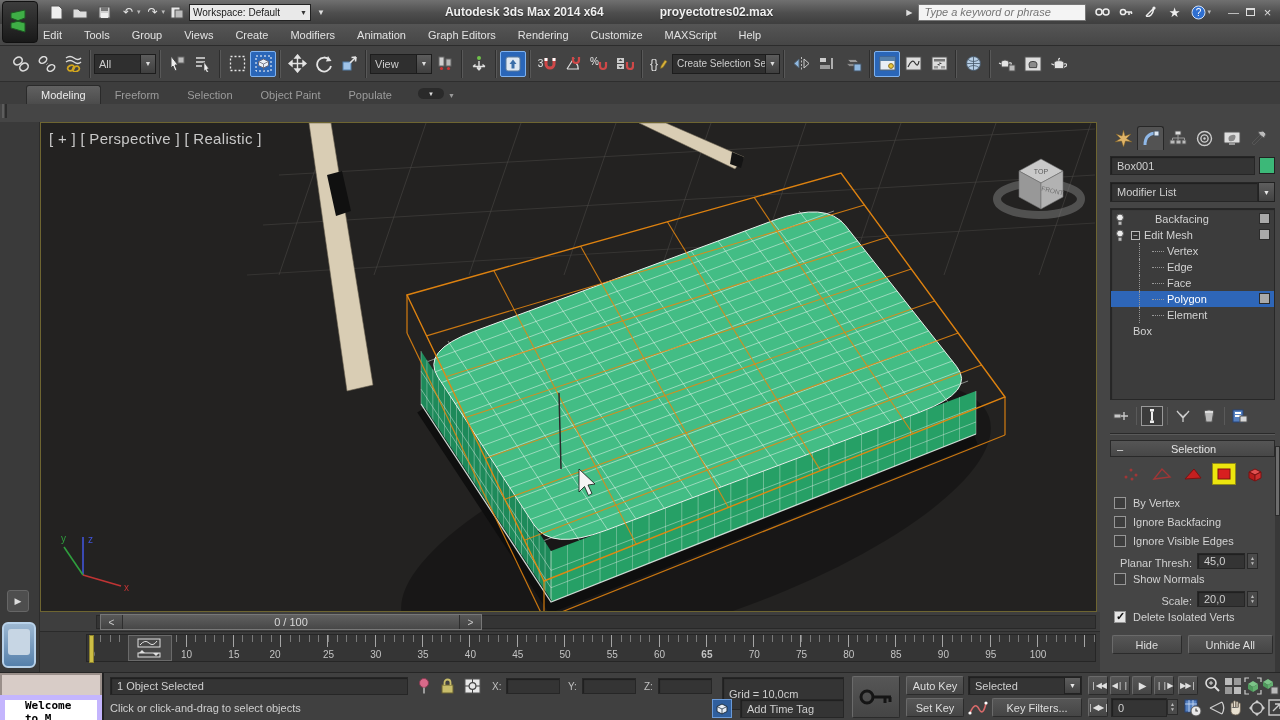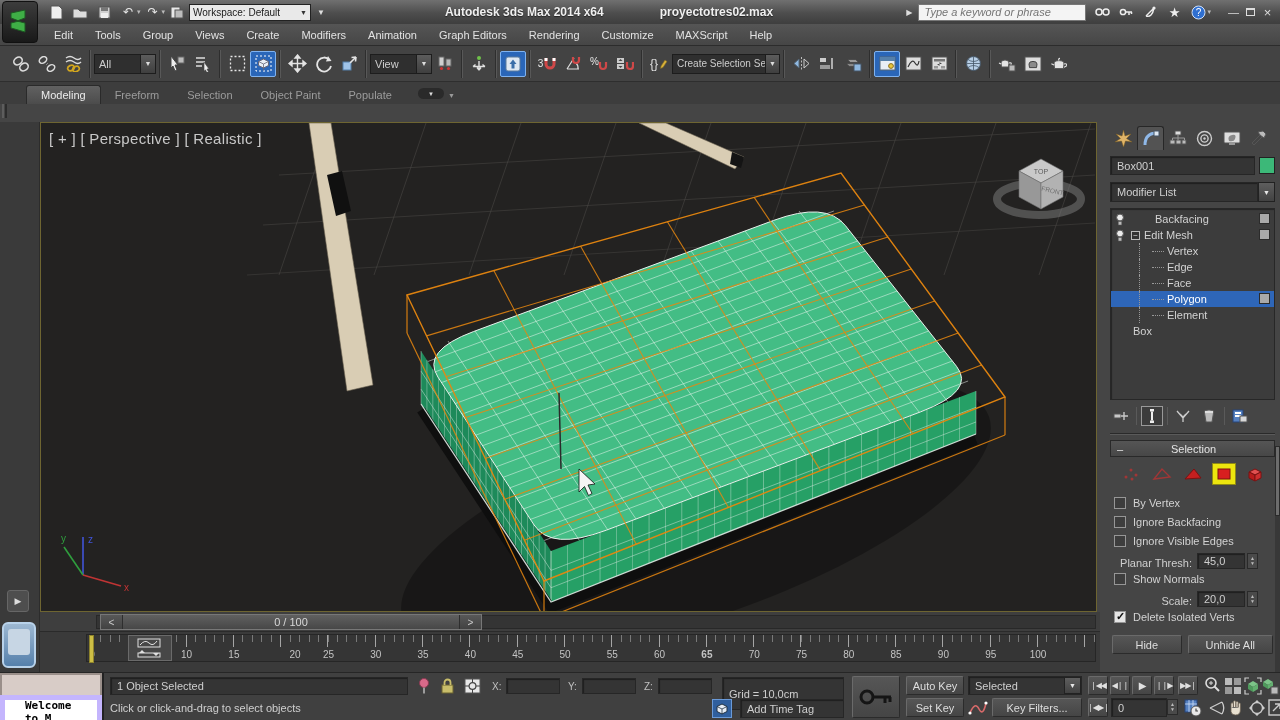--- a/index.html
+++ b/index.html
@@ -12,21 +12,21 @@
 #logo{position:absolute;left:2px;top:1px;width:36px;height:42px;background:linear-gradient(#3c3c3c,#191919);border:1px solid #111;border-radius:4px;z-index:5;display:flex;align-items:center;justify-content:center}
 .tb-ico{width:20px;height:18px;margin:0 2px;display:flex;align-items:center;justify-content:center;color:#e8e8e8;font-size:12px}
 .tb-sep-arrow{color:#bbb;font-size:7px;margin-left:-3px}
 #workspace-dd{height:17px;width:122px;background:#e9e9e9;border:1px solid #222;color:#1a1a1a;display:flex;align-items:center;padding:0 3px;font-size:10px}
 #workspace-dd .wsarr{margin-left:auto;font-size:7px;color:#333}
 .title-text{font-weight:bold;color:#f0f0f0;font-size:12px;text-shadow:0 1px 1px #222}
 #search-box{height:17px;width:168px;background:#f4f4f4;border:1px solid #777;font-style:italic;color:#888;font-size:11px;padding:0 5px;font-family:"Liberation Sans",sans-serif}
 .winbtn{width:17px;height:15px;display:flex;align-items:center;justify-content:center;color:#ddd;font-size:11px}
 .restore-glyph{width:9px;height:8px;border:1px solid #ddd;border-top:2px solid #ddd}
 
-#menubar{left:0;top:24px;width:1280px;height:22px;background:linear-gradient(#555,#464646);border-bottom:1px solid #2c2c2c;display:flex;align-items:center;padding-left:43px}
+#menubar{left:0;top:24px;width:1280px;height:22px;background:linear-gradient(#555,#464646);border-bottom:1px solid #2c2c2c;display:flex;align-items:center;padding-left:32px}
 #menubar .menu-item{padding:3px 11px;color:#e2e2e2;font-size:11px}
 
 #maintoolbar{left:0;top:46px;width:1280px;height:36px;background:#434343;border-bottom:1px solid #2e2e2e;display:flex;align-items:center;padding-left:8px}
 .ti{width:26px;height:26px;display:flex;align-items:center;justify-content:center;border-radius:2px;position:relative;flex:none}
 .ti.act{background:#2a66b8;border:1px solid #7fb2ef}
 .tsep{width:2px;height:28px;border-left:1px solid #2e2e2e;border-right:1px solid #585858;margin:0 3px;flex:none}
 .tb-dd{height:20px;background:#2f2f2f;border:1px solid #1d1d1d;display:flex;align-items:center;color:#ccc;flex:none}
 .tb-dd .dtext{padding:0 4px;overflow:hidden;white-space:nowrap}
 .tb-dd .dbtn{width:15px;height:100%;margin-left:auto;background:linear-gradient(#5c5c5c,#3f3f3f);border-left:1px solid #1d1d1d;display:flex;align-items:center;justify-content:center;color:#ddd;font-size:7px}
 
@@ -610,21 +610,21 @@
 
   <div id="trackbar" class="abs">
     <div id="ruler">
       <div class="minor"></div>
       <div class="major"></div>
       <div id="ruler-labels">
           <span style="left: 5px;">0</span>
           <span style="left: 52.3px;">5</span>
           <span style="left: 99.6px;">10</span>
           <span style="left: 146.9px;">15</span>
-          <span style="left: 208px;">20</span>
+          <span style="left: 188px;">20</span>
           <span style="left: 241.5px;">25</span>
           <span style="left: 288.8px;">30</span>
           <span style="left: 336.1px;">35</span>
           <span style="left: 383.4px; margin-top: 24px;">40</span>
           <span style="left: 430.7px;">45</span>
           <span style="left: 478px;">50</span>
           <span style="left: 525.3px;">55</span>
           <span style="left: 572.6px;">60</span>
           <span style="left: 619.9px; font-weight: bold;">65</span>
           <span style="left: 667.2px;">70</span>

